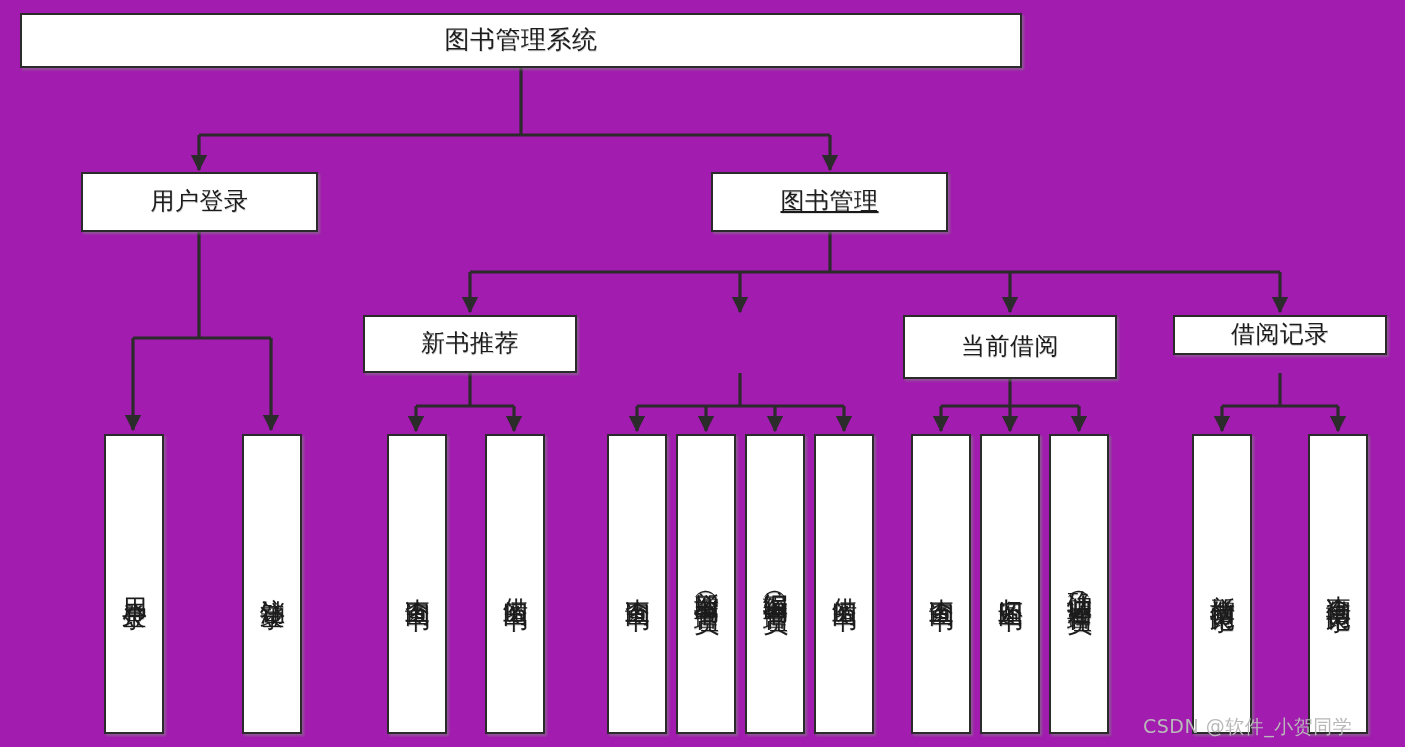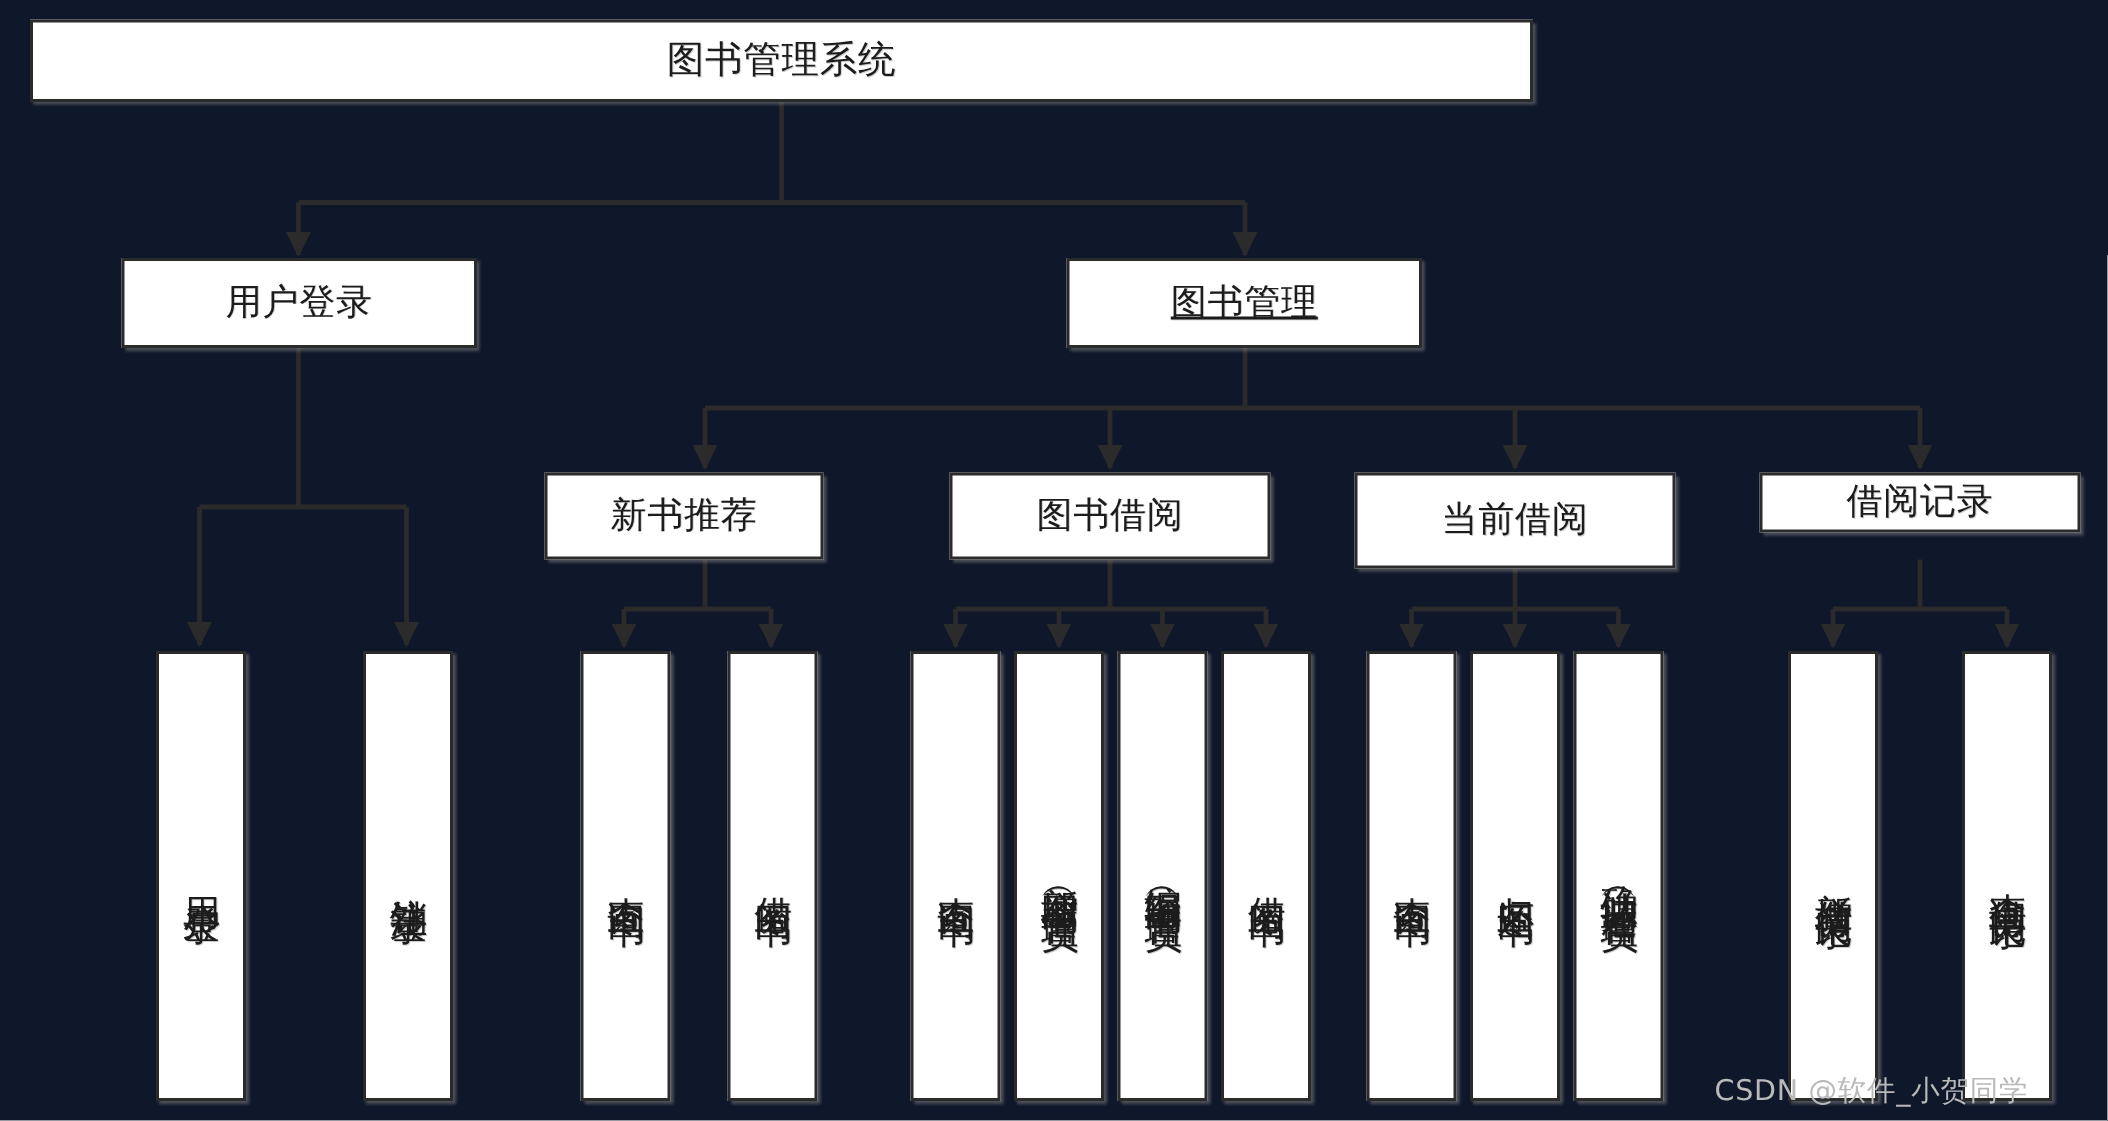--- a/index.html
+++ b/index.html
@@ -6,21 +6,21 @@
   html,body{margin:0;padding:0;background:#ffffff;}
   body{
     font-family:"DejaVu Sans","Liberation Sans",sans-serif;
     color:#1a1a1a;
     -webkit-font-smoothing:antialiased;
   }
   #canvas{
     position:relative;
     width:1405px;
     height:747px;
-    background:#0f172a;
+    background:#a21caf;
     overflow:hidden;
   }
   #wires{
     position:absolute;
     left:0; top:0;
     width:1405px; height:747px;
     pointer-events:none;
   }
   .node{
     position:absolute;
@@ -130,25 +130,22 @@
     <span class="label">图书管理系统</span>
   </div>
 
   <div class="node lvl1" style="left:81px;top:172px;width:237px;height:60px;">
     <span class="label">用户登录</span>
   </div>
   <div class="node lvl1" style="left:711px;top:172px;width:237px;height:60px;text-decoration:underline;">
     <span class="label">图书管理</span>
   </div>
 
-  <div class="node lvl2" style="left:363px;top:315px;width:186px;height:58px;">
+  <div class="node lvl2" style="left:363px;top:315px;width:214px;height:58px;">
     <span class="label">新书推荐</span>
-  </div>
-  <div class="node lvl2" style="left:633px;top:315px;width:214px;height:58px;">
-    <span class="label">图书借阅</span>
   </div>
   <div class="node lvl2" style="left:903px;top:315px;width:214px;height:64px;">
     <span class="label">当前借阅</span>
   </div>
   <div class="node lvl2" style="left:1173px;top:315px;width:214px;height:40px;">
     <span class="label">借阅记录</span>
   </div>
 
   <div class="node leaf" style="left:104px;top:434px;width:60px;height:300px;">
     <span class="label">用户登录</span>

